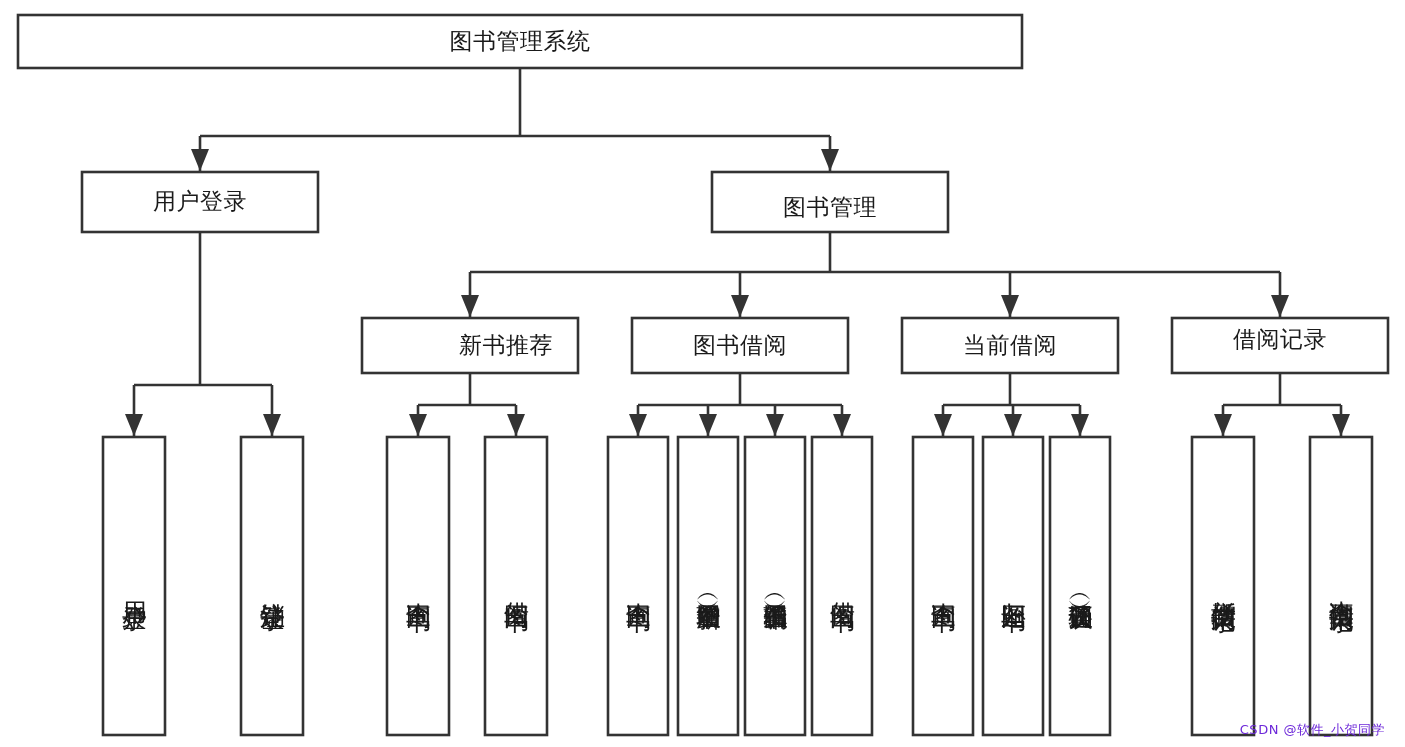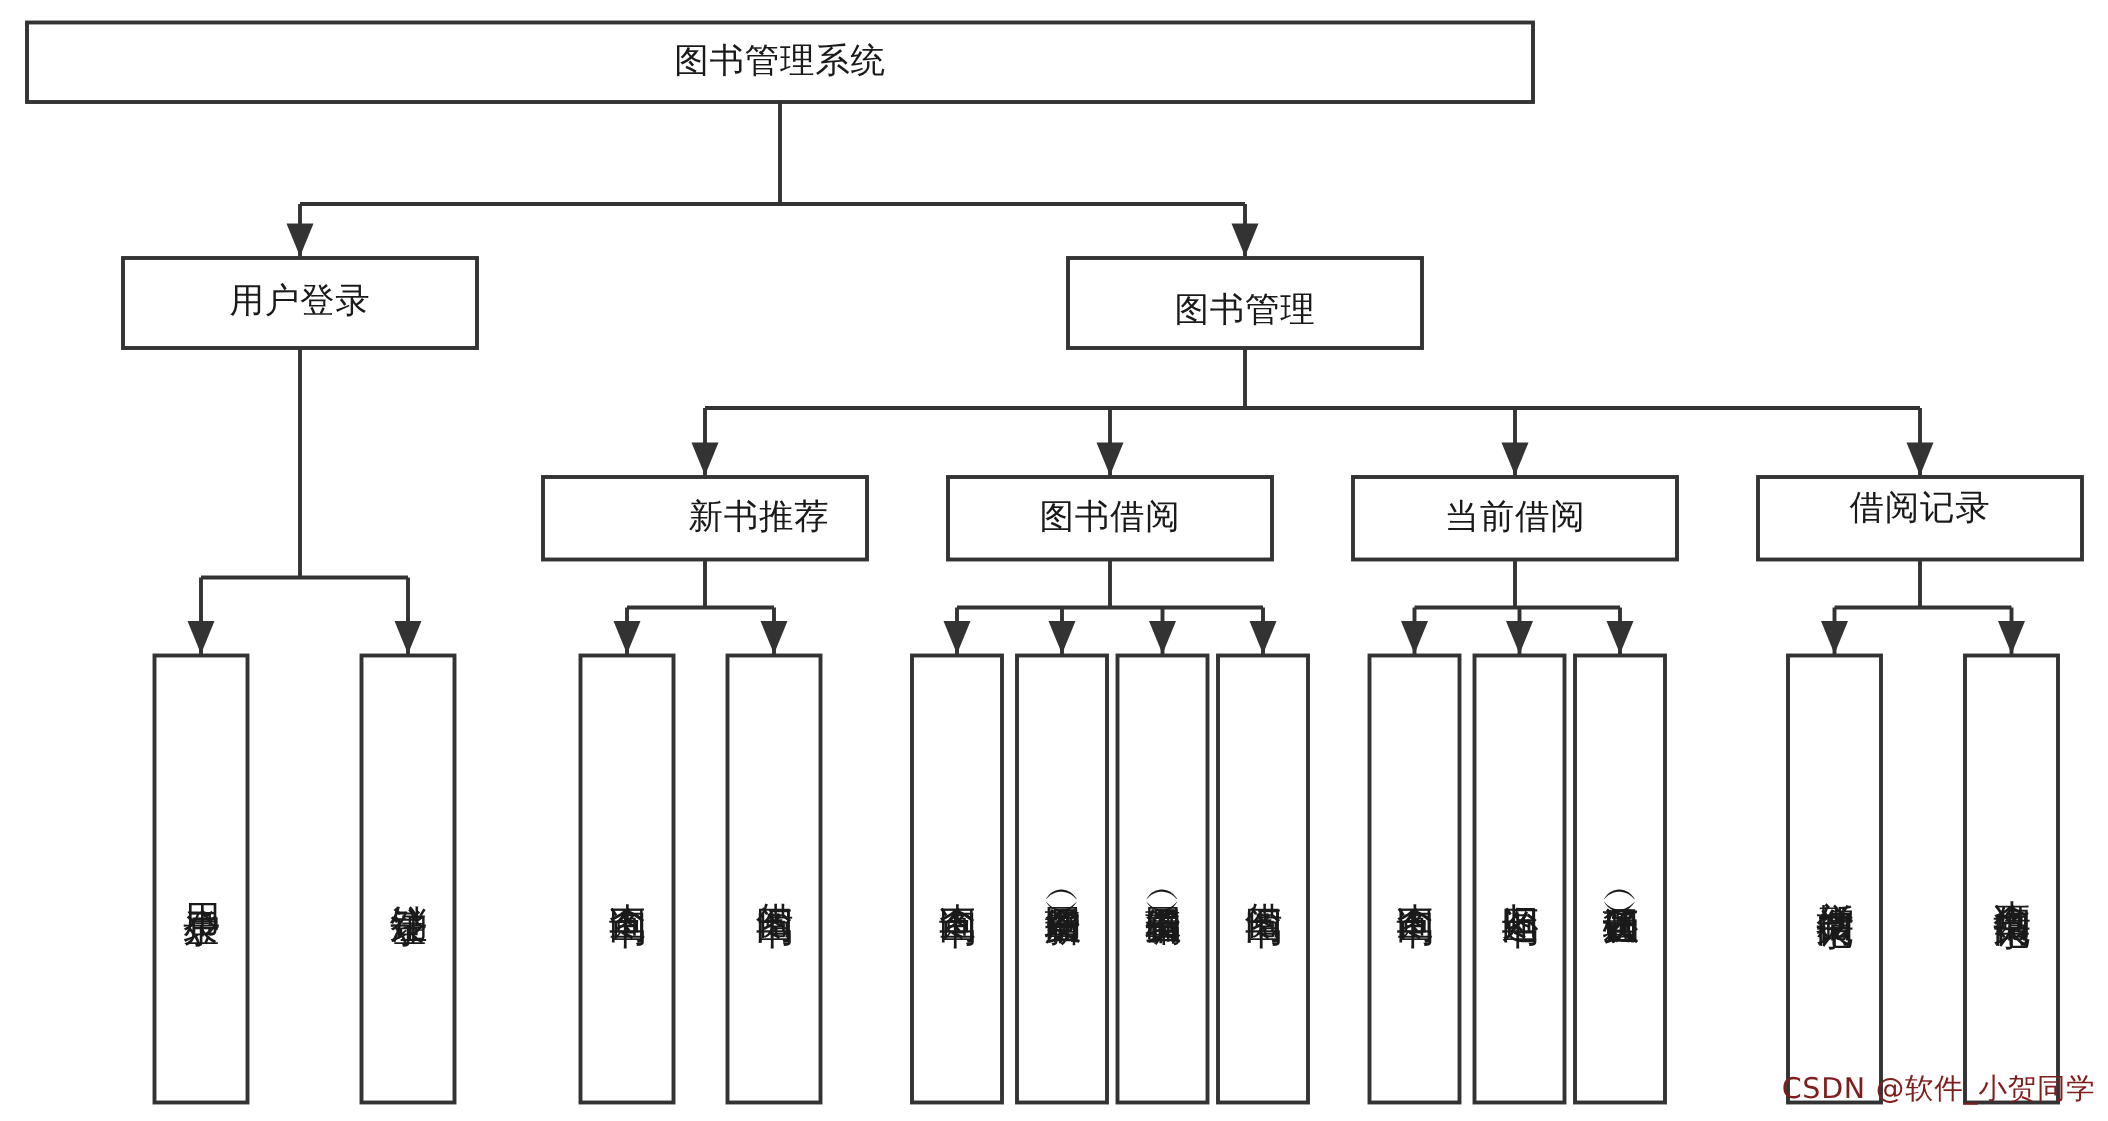--- a/index.html
+++ b/index.html
@@ -61,24 +61,24 @@
     font-size: 25px;
     line-height: 1.12;
     letter-spacing: 2px;
   }
   .vert-label.tight {
     font-size: 24px;
     letter-spacing: 0px;
   }
   .watermark {
     position: absolute;
-    right: 8px;
+    right: 20px;
     bottom: 8px;
-    font-size: 19px;
-    color: #7f1d1d;
+    font-size: 13px;
+    color: #6d28d9;
     font-family: "DejaVu Sans", "Liberation Sans", sans-serif;
     white-space: nowrap;
     letter-spacing: 0.5px;
   }
 </style>
 </head>
 <body>
 
 <div id="canvas">
 

